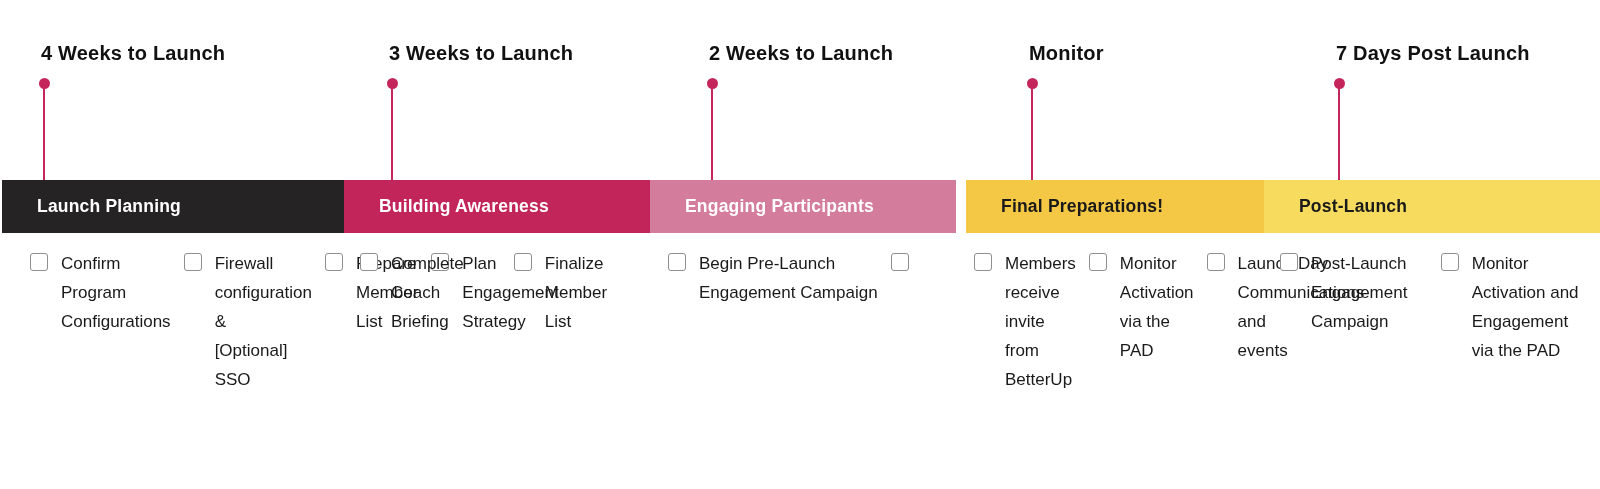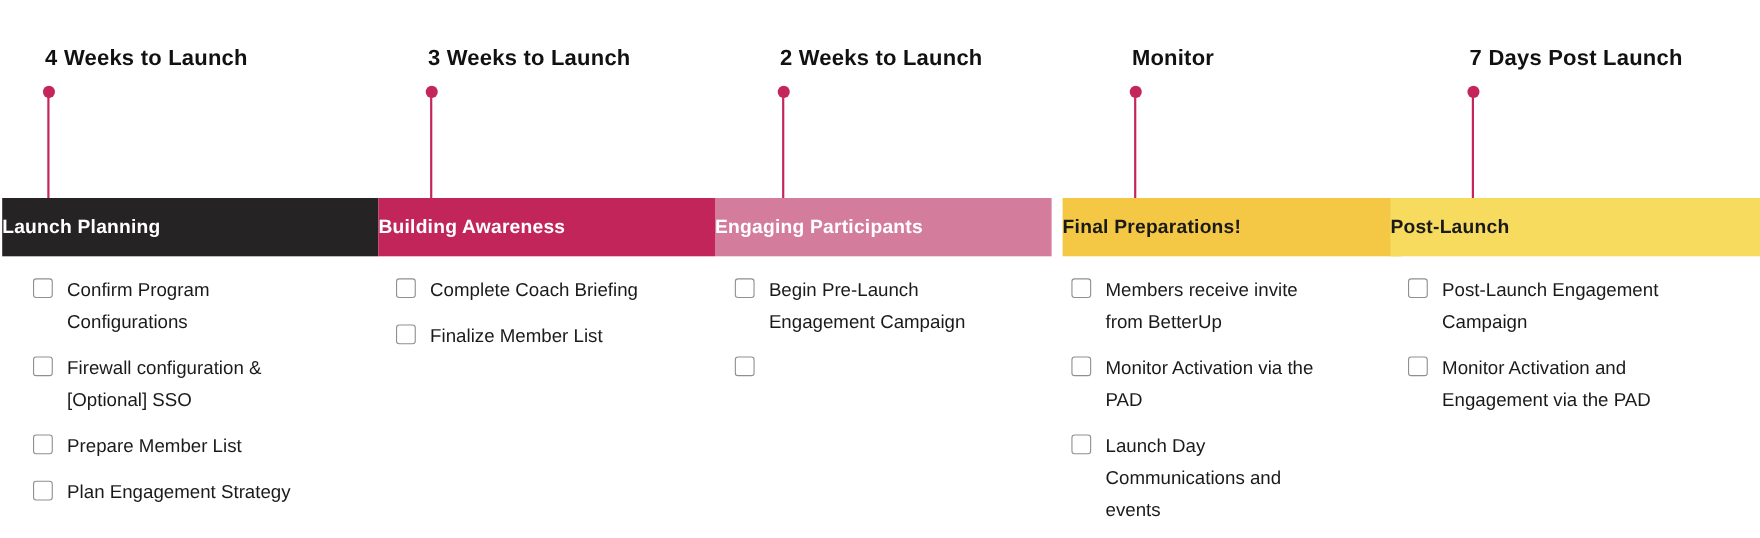--- a/index.html
+++ b/index.html
@@ -24,26 +24,26 @@
   .dot {
     position: absolute; top: 78px; left: calc(var(--mx) - 5.5px);
     width: 11px; height: 11px; border-radius: 50%; background: #C4265C;
   }
   .vline {
     position: absolute; top: 84px; left: calc(var(--mx) - 1.25px);
     width: 2.5px; height: 96px; background: #C4265C;
   }
   .bar {
     position: absolute; top: 180px; left: 0; width: 100%; height: 53px;
-    display: flex; align-items: center; box-sizing: border-box; 
+    display: flex; align-items: center; box-sizing: border-box; padding-left: 35px;
     font-size: 17.5px; font-weight: bold; letter-spacing: 0.2px;
   }
   .list {
     position: absolute; top: 249px; left: var(--list-left); right: 16px;
-    display: flex; flex-direction: column; gap: 13px;
+    display: flex; flex-direction: row; gap: 13px;
   }
   .item { display: flex; align-items: flex-start; }
   .cbox {
     flex: 0 0 auto; width: 18px; height: 18px; margin: 4px 13px 0 0;
     border: 1.5px solid #8F8F8F; border-radius: 3px; background: #ffffff;
     box-sizing: border-box; cursor: pointer;
   }
   .item-label {
     font-size: 17px; line-height: 29px; color: #1A1A1A; white-space: pre-line;
   }

